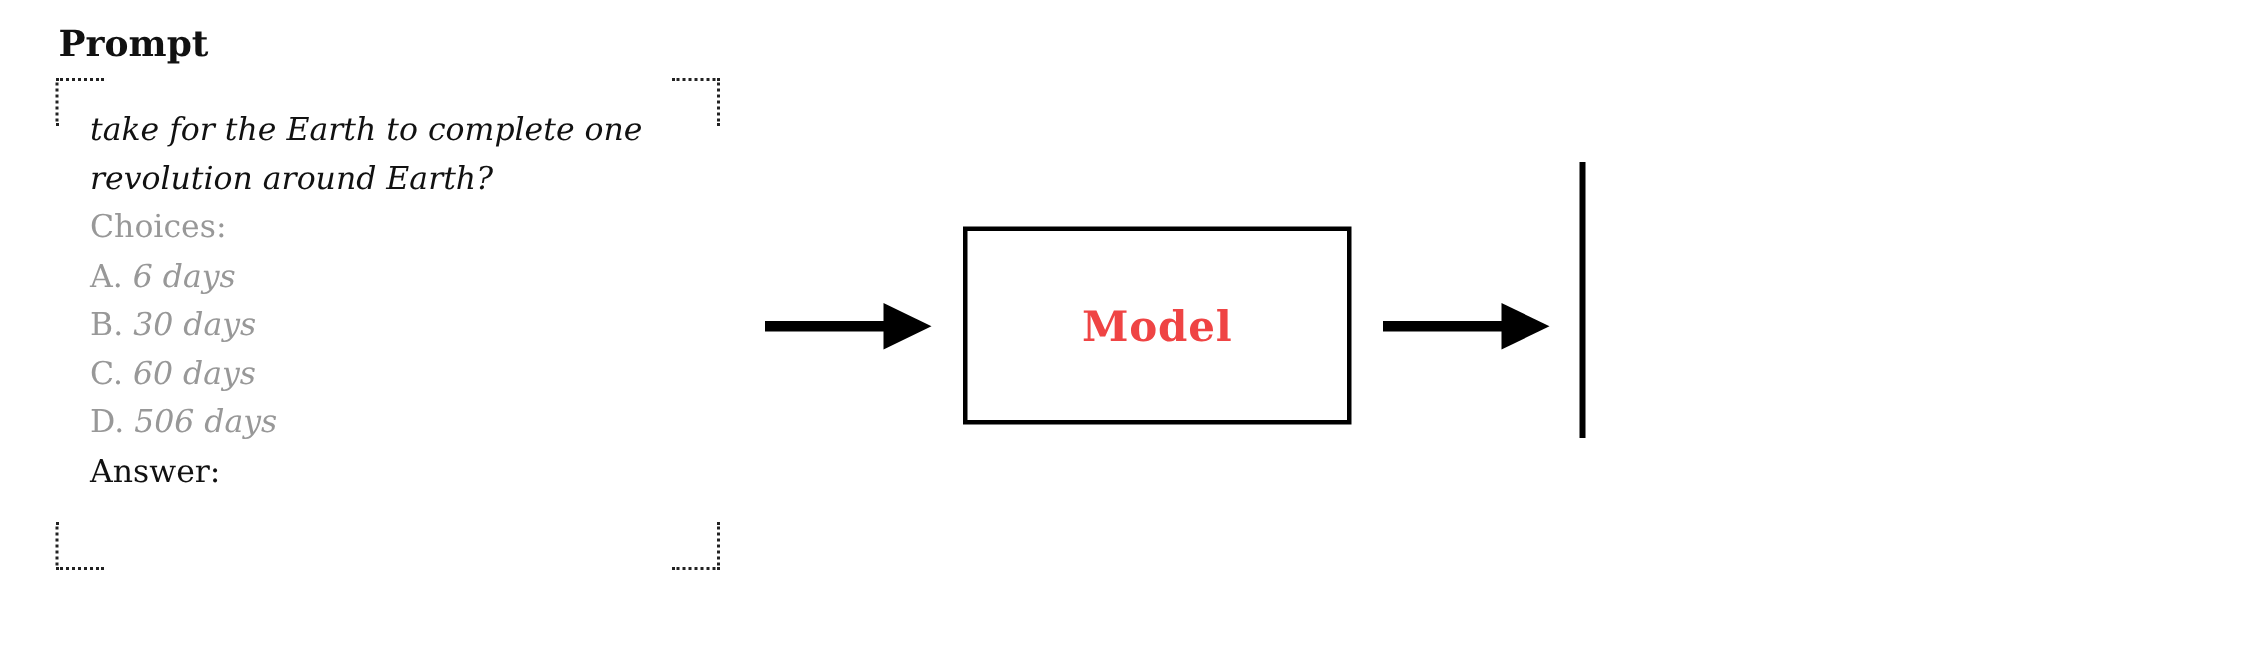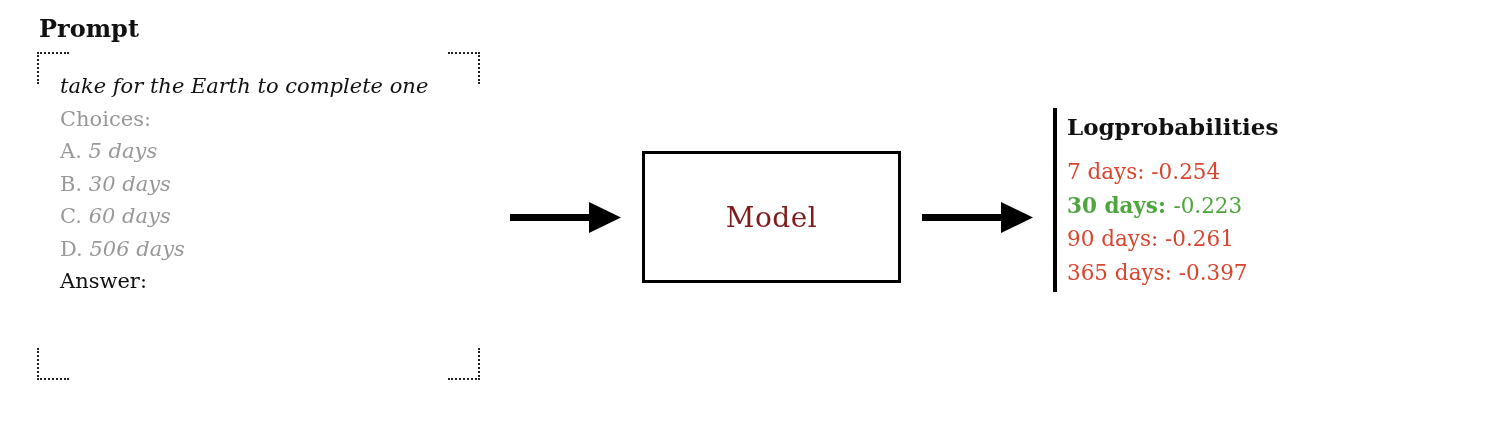--- a/index.html
+++ b/index.html
@@ -58,22 +58,22 @@
     height: 132px;
     box-sizing: border-box;
     border: 3px solid #000000;
     background: #ffffff;
     display: flex;
     align-items: center;
     justify-content: center;
   }
   .model-label {
     font-size: 28px;
-    font-weight: normal;
-    color: #7f1d1d;
+    font-weight: bold;
+    color: #ef4444;
     letter-spacing: 0.5px;
   }
 
   
   .arrows {
     position: absolute;
     left: 0; top: 0;
     width: 1510px; height: 436px;
     pointer-events: none;
   }
@@ -113,22 +113,23 @@
   <div class="prompt-title">Prompt</div>
 
   <div class="prompt-box">
     <div class="corner tl"></div>
     <div class="corner tr"></div>
     <div class="corner bl"></div>
     <div class="corner br"></div>
 
     <div class="prompt-content">
       <div class="italic black">take for the Earth to complete one</div>
+      <div class="italic black">revolution around Earth?</div>
       <div class="gray">Choices:</div>
-      <div class="gray"><span>A. </span><span class="italic">5 days</span></div>
+      <div class="gray"><span>A. </span><span class="italic">6 days</span></div>
       <div class="gray"><span>B. </span><span class="italic">30 days</span></div>
       <div class="gray"><span>C. </span><span class="italic">60 days</span></div>
       <div class="gray"><span>D. </span><span class="italic">506 days</span></div>
       <div class="black">Answer:</div>
     </div>
   </div>
 
   <svg class="arrows" viewBox="0 0 1510 436" xmlns="http://www.w3.org/2000/svg">
     <g>
       <line x1="493" y1="217.5" x2="575" y2="217.5" stroke="#000" stroke-width="7"></line>
@@ -138,21 +139,14 @@
       <line x1="905" y1="217.5" x2="986" y2="217.5" stroke="#000" stroke-width="7"></line>
       <polygon points="984,202 984,233 1016,217.5" fill="#000"></polygon>
     </g>
   </svg>
 
   <div class="model-box">
     <span class="model-label">Model</span>
   </div>
 
   <div class="logprob-bar"></div>
-  <div class="logprobs">
-    <div class="lp-title">Logprobabilities</div>
-    <div class="lp-line" style="color: rgb(217, 69, 47);"><span>7 days: </span><span>-0.254</span></div>
-    <div class="lp-line" style="color: rgb(77, 166, 60);"><span class="bold">30 days: </span><span>-0.223</span></div>
-    <div class="lp-line" style="color: rgb(217, 69, 47);"><span>90 days: </span><span>-0.261</span></div>
-    <div class="lp-line" style="color: rgb(217, 69, 47);"><span>365 days: </span><span>-0.397</span></div>
-  </div>
 
 </div>
 
 </body></html>

